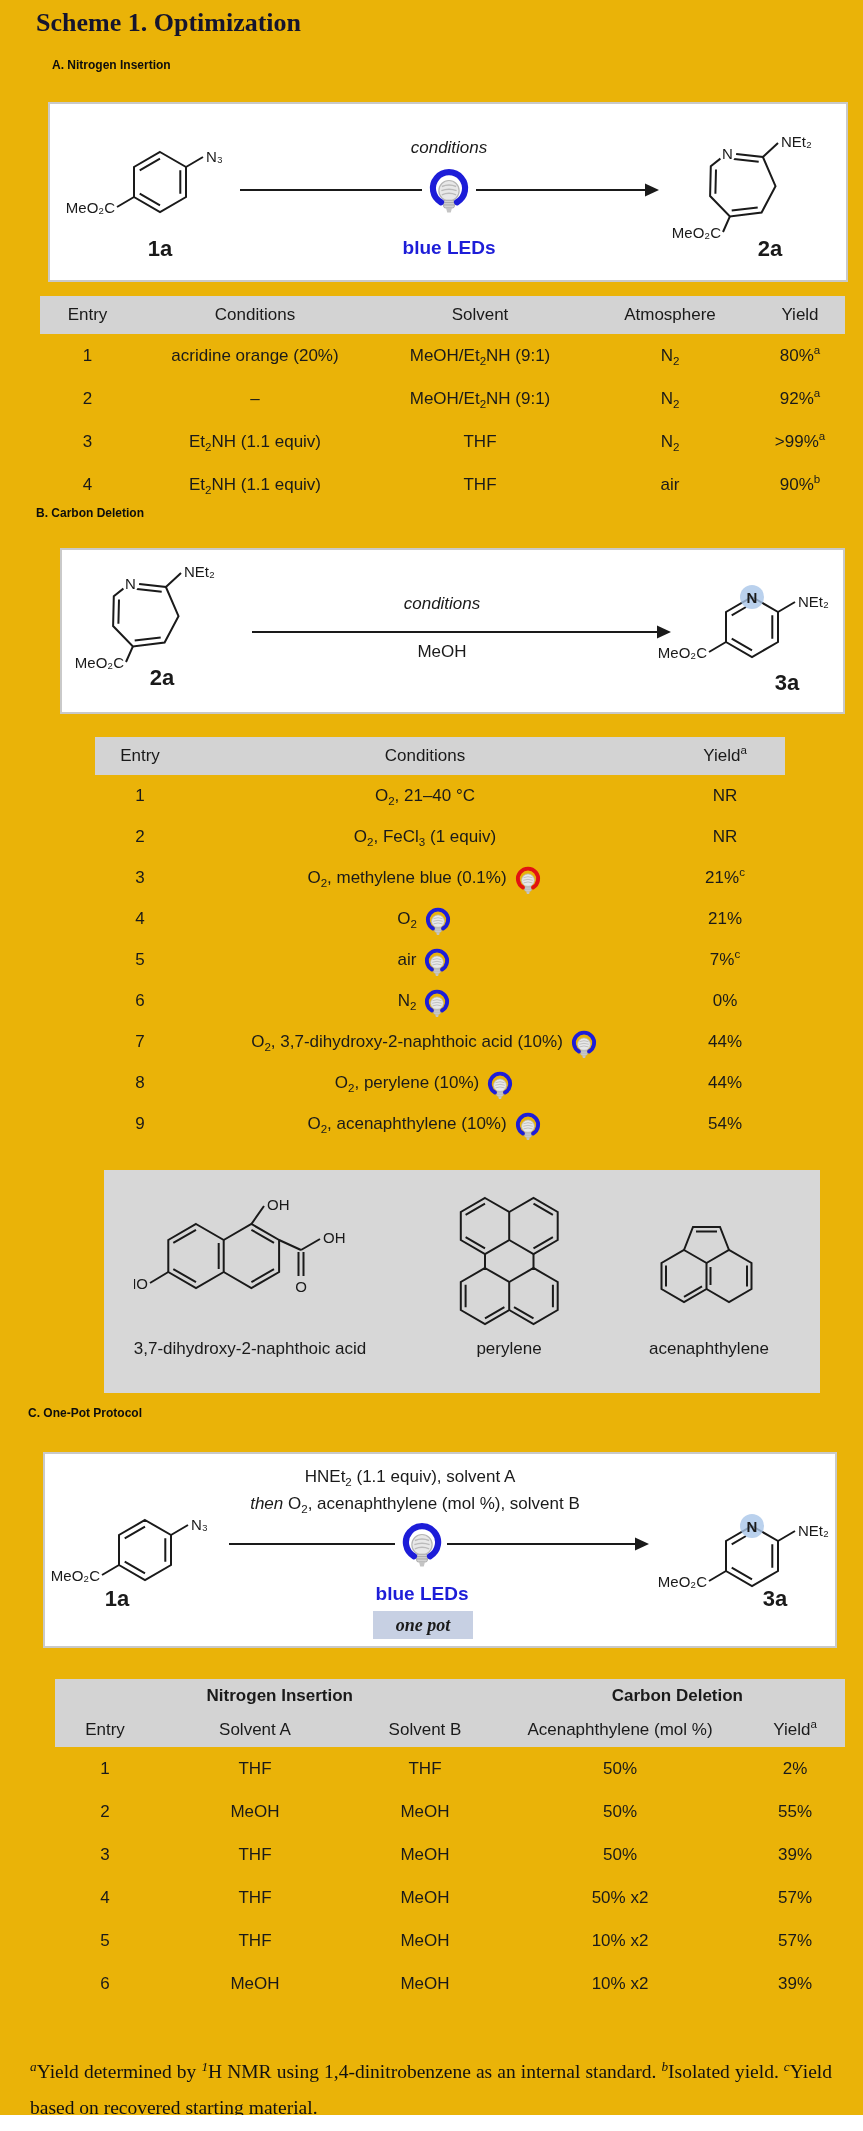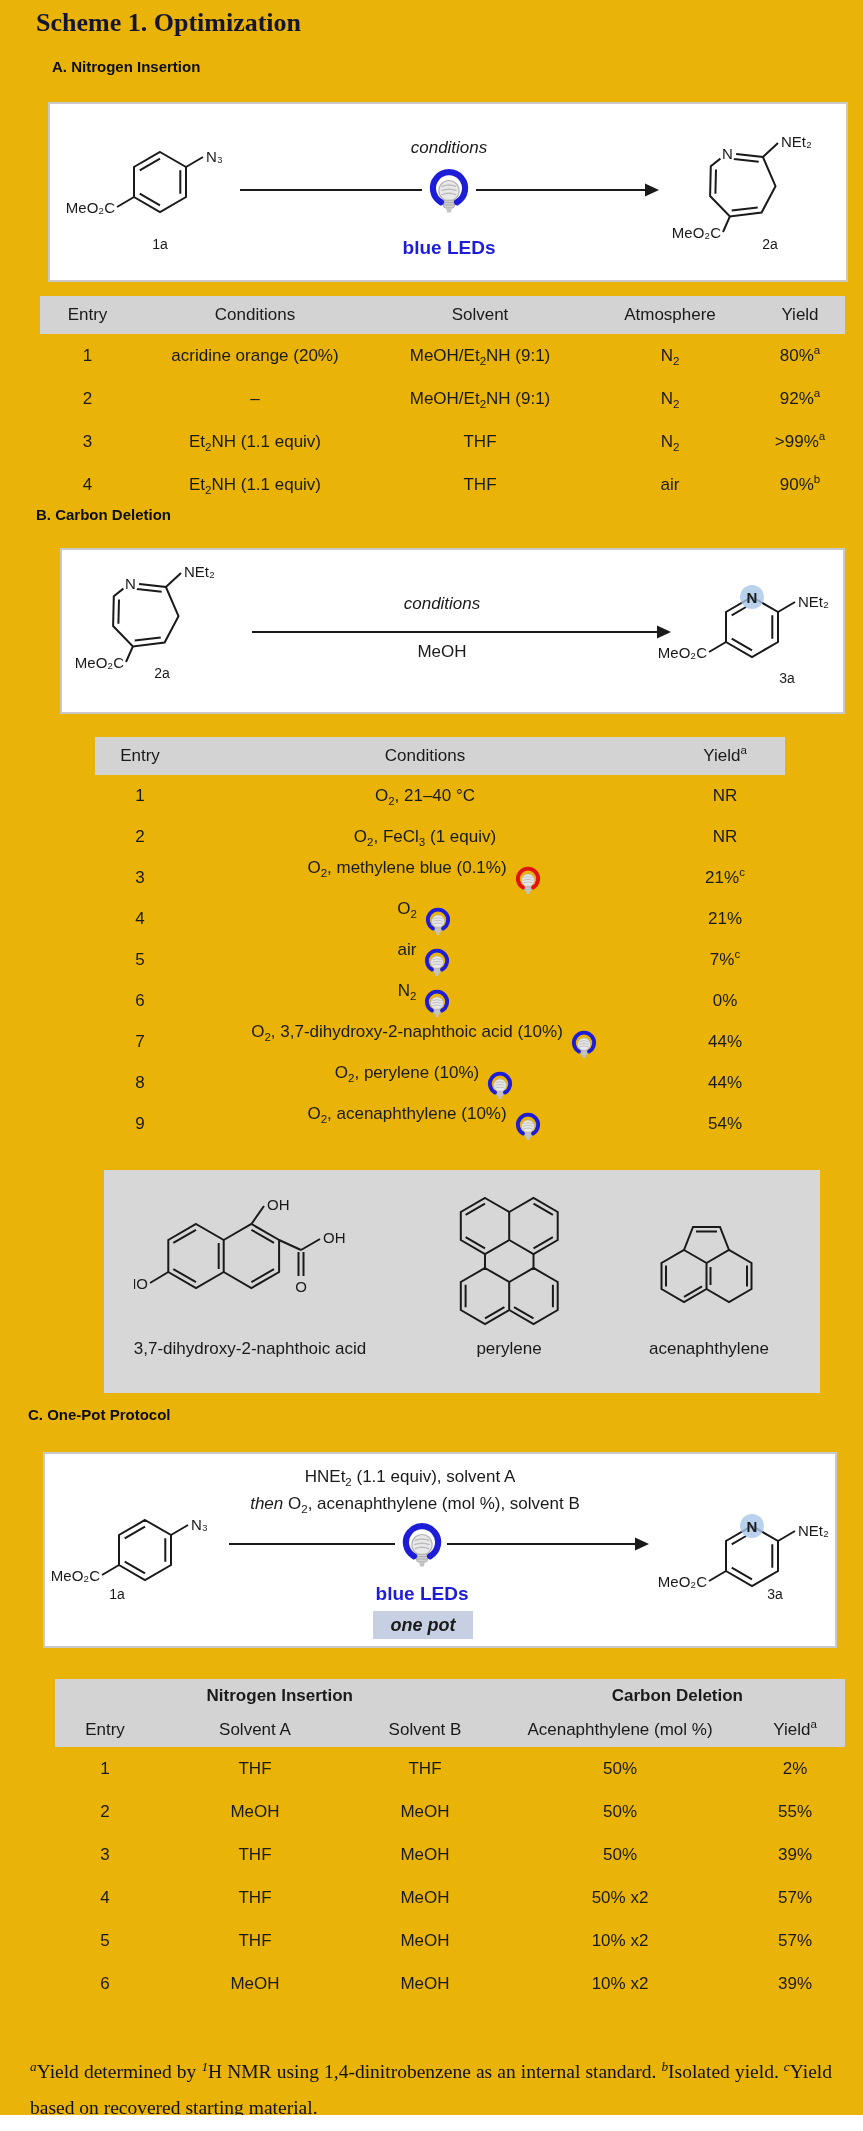--- a/index.html
+++ b/index.html
@@ -1,46 +1,46 @@
 <!DOCTYPE html>
 <html><head>
 <meta charset="utf-8">
 <style>
   html,body{margin:0;padding:0;background:#fff;}
   .page{position:relative;width:863px;height:2115px;background:#eab308;overflow:hidden;
         font-family:"Liberation Sans","DejaVu Sans",sans-serif;color:#1a1a1a;}
   .abs{position:absolute;}
   .title{font-family:"Liberation Serif","DejaVu Serif",serif;font-weight:bold;
          font-size:26px;color:#15152e;}
-  .sec-h{font-weight:bold;font-size:15px;color:#0d0d0d;}
+  .sec-h{font-weight:bold;font-size:12px;color:#0d0d0d;}
   .box{position:absolute;border:2px solid #c9c9c9;background:#fff;}
   .ctr{text-align:center;}
   .ital{font-style:italic;}
   .blue-txt{color:#1d1dd8;font-weight:bold;}
   .scheme-txt{font-size:17px;}
-  .cmpd{font-weight:normal;font-size:14px;}
+  .cmpd{font-weight:bold;font-size:22px;}
   .one-pot{background:#c7d0e3;font-style:italic;font-weight:bold;font-size:18px;
-           display:flex;align-items:center;justify-content:center;}
+           display:flex;align-items:center;justify-content:center;font-family:Liberation Serif, serif;}
   
   .tbl{position:absolute;font-size:17px;}
   .hdr-band{display:grid;background:#d3d3d3;align-items:center;}
   .trow{display:grid;align-items:center;}
   .cell{text-align:center;padding:0 2px;}
   .colA{grid-template-columns:95px 240px 210px 170px 90px;}
   .colB{grid-template-columns:90px 480px 120px;}
   .colC{grid-template-columns:100px 200px 140px 250px 100px;}
   .colCg{grid-template-columns:100px 200px 390px 100px;}
   .grp{font-weight:bold;text-align:right;}
   sub{font-size:68%;line-height:0;}
   sup{font-size:68%;line-height:0;}
   .panel{position:absolute;background:#d7d7d7;}
   .struct-lab{font-size:17px;text-align:center;line-height:1.3;}
   .lamp-blue{color:#1d1dd8;}
   .lamp-red{color:#e11212;}
-  .cond-flex{display:flex;justify-content:center;gap:6px;}
+  .cond-flex{display:flex;align-items:center;justify-content:center;gap:6px;}
   .tbl-lamp{position:relative;top:8px;flex:0 0 auto;}
   .footnote{font-family:"Liberation Serif","DejaVu Serif",serif;font-size:19.5px;
             line-height:1.85;text-align:justify;color:#111;}
   .footnote sup{font-style:italic;}
   svg text{font-family:"Liberation Sans","DejaVu Sans",sans-serif;fill:#1a1a1a;}
 </style>
 </head>
 <body>
 
 <div class="page">

